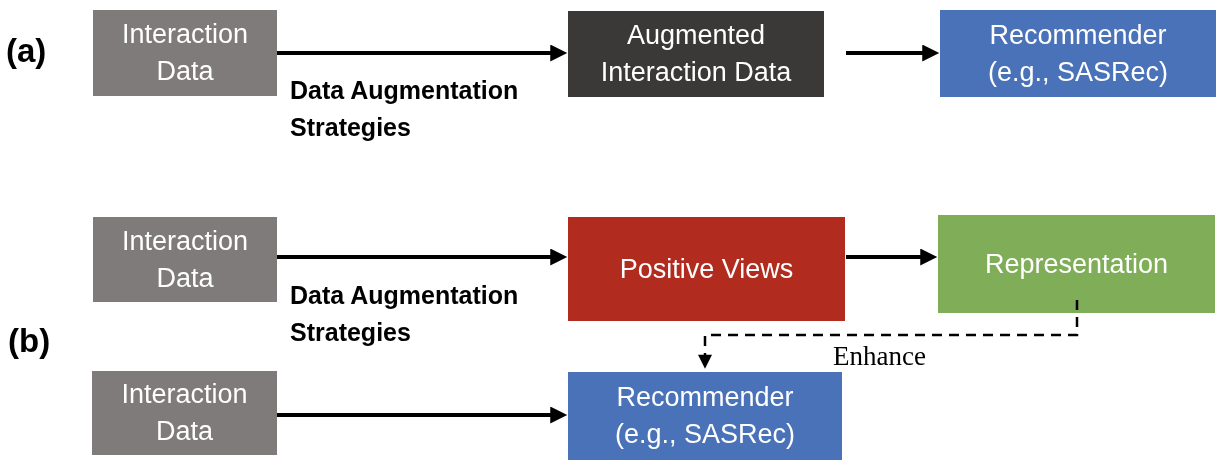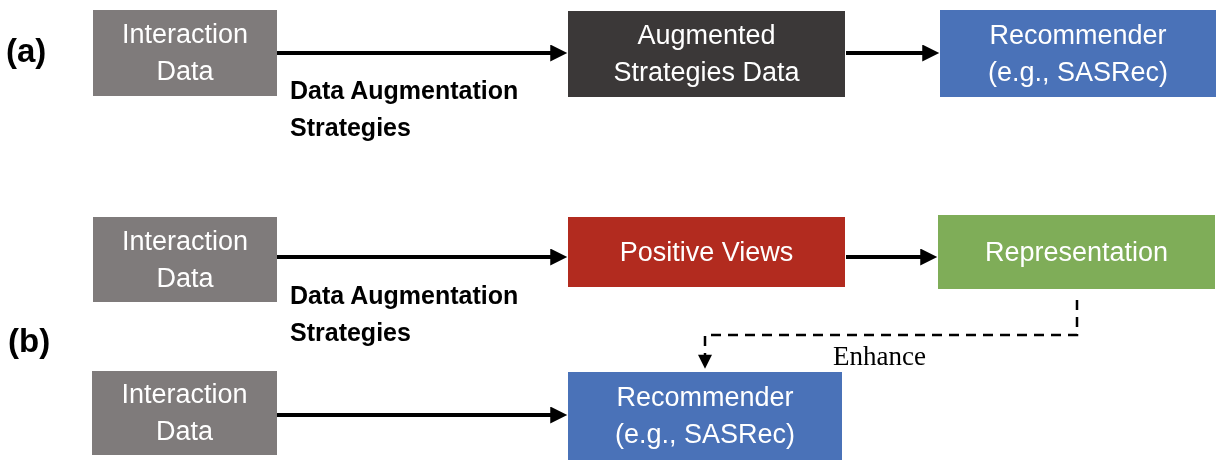--- a/index.html
+++ b/index.html
@@ -66,47 +66,47 @@
   <div class="box" style="left: 93px; top: 10px; width: 184px; height: 86px; background-color: rgb(127, 123, 123);">
     <span>Interaction</span>
     <span>Data</span>
   </div>
 
   <div class="arrow-caption" style="left:290px; top:57px;">
     <div>Data Augmentation</div>
     <div>Strategies</div>
   </div>
 
-  <div class="box" style="left: 568px; top: 11px; width: 277px; height: 86px; background-color: rgb(59, 56, 56);">
+  <div class="box" style="left: 568px; top: 11px; width: 256px; height: 86px; background-color: rgb(59, 56, 56);">
     <span>Augmented</span>
-    <span>Strategies Data</span>
+    <span>Interaction Data</span>
   </div>
 
   <div class="box" style="left: 940px; top: 10px; width: 276px; height: 87px; background-color: rgb(74, 114, 184);">
     <span>Recommender</span>
     <span>(e.g., SASRec)</span>
   </div>
 
   <div class="part-label" style="left:8px; top:324px;">(b)</div>
 
   <div class="box" style="left: 93px; top: 217px; width: 184px; height: 85px; background-color: rgb(127, 123, 123);">
     <span>Interaction</span>
     <span>Data</span>
   </div>
 
   <div class="arrow-caption" style="left:290px; top:262px;">
     <div>Data Augmentation</div>
     <div>Strategies</div>
   </div>
 
-  <div class="box" style="left: 568px; top: 217px; width: 277px; height: 70px; background-color: rgb(178, 43, 31);">
+  <div class="box" style="left: 568px; top: 217px; width: 277px; height: 104px; background-color: rgb(178, 43, 31);">
     <span>Positive Views</span>
   </div>
 
-  <div class="box" style="left: 938px; top: 215px; width: 277px; height: 74px; background-color: rgb(127, 173, 88);">
+  <div class="box" style="left: 938px; top: 215px; width: 277px; height: 98px; background-color: rgb(127, 173, 88);">
     <span>Representation</span>
   </div>
 
   <div class="enhance-label" style="left:833px; top:343px;font-family:Liberation Serif, serif;">Enhance</div>
 
   <div class="box" style="left: 92px; top: 371px; width: 185px; height: 84px; background-color: rgb(127, 123, 123);">
     <span>Interaction</span>
     <span>Data</span>
   </div>
 

